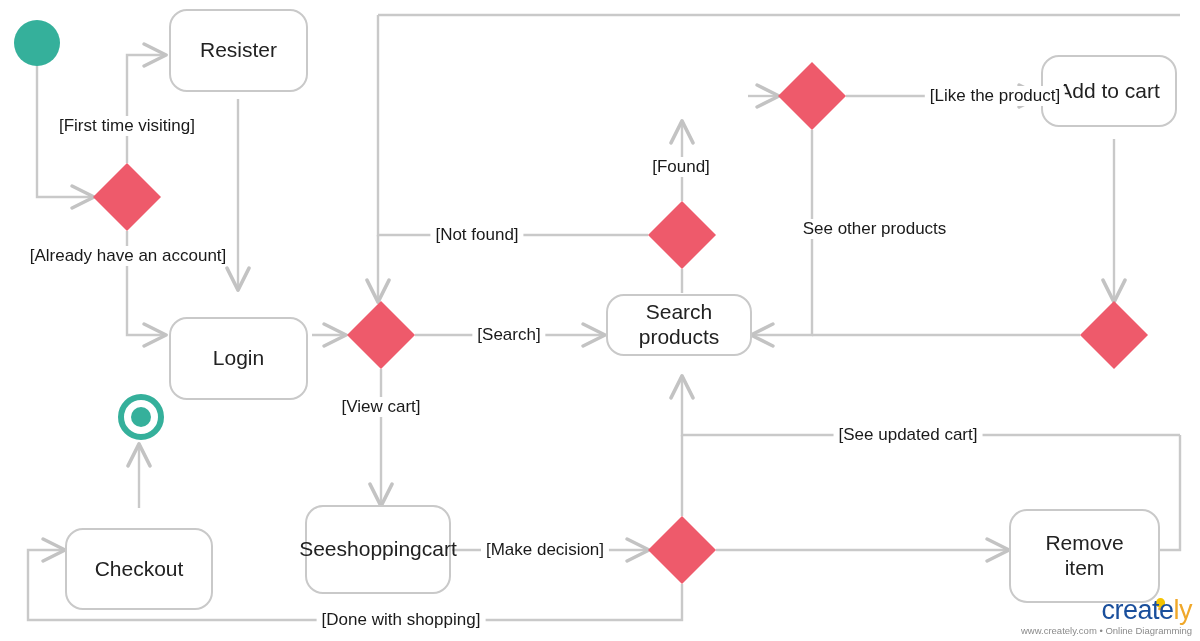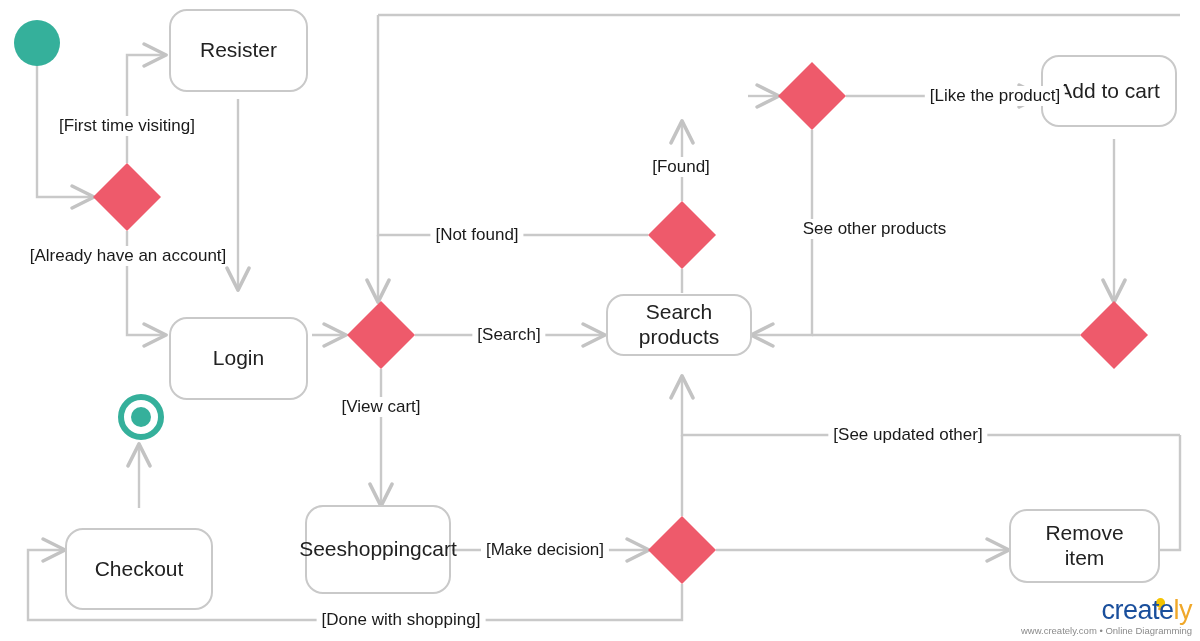--- a/index.html
+++ b/index.html
@@ -161,21 +161,21 @@
     <span>Search</span>
     <span>products</span>
   </div>
 
   <div class="node" style="left:305px;top:505px;width:146px;height:89px;flex-direction:row;">
     <span>See</span>
     <span>shopping</span>
     <span>cart</span>
   </div>
 
-  <div class="node" style="left:1009px;top:509px;width:151px;height:74px;flex-direction:column;">
+  <div class="node" style="left:1009px;top:509px;width:151px;height:94px;flex-direction:column;">
     <span>Remove</span>
     <span>item</span>
   </div>
 
   <div class="node" style="left:65px;top:528px;width:148px;height:82px;">
     <span>Checkout</span>
   </div>
 
   <div class="edge-label" style="left:127px;top:126px;">[First time visiting]</div>
 
@@ -186,21 +186,21 @@
   <div class="edge-label" style="left:381px;top:407px;">[View cart]</div>
 
   <div class="edge-label" style="left:477px;top:235px;">[Not found]</div>
 
   <div class="edge-label" style="left:681px;top:167px;">[Found]</div>
 
   <div class="edge-label" style="left:995px;top:96px;">[Like the product]</div>
 
   <div class="edge-label" style="left:812px;top:229px;padding-left:16px;transform:translate(-50%,-50%) translateX(57px);">See other products</div>
 
-  <div class="edge-label" style="left:908px;top:435px;">[See updated other]</div>
+  <div class="edge-label" style="left:908px;top:435px;">[See updated cart]</div>
 
   <div class="edge-label" style="left:545px;top:550px;">[Make decision]</div>
 
   <div class="edge-label" style="left:401px;top:620px;">[Done with shopping]</div>
 
   <svg class="bulb" viewBox="0 0 11 13">
     <ellipse cx="5.5" cy="5" rx="4.6" ry="5" fill="#f5c400"></ellipse>
     <rect x="3.2" y="9.6" width="4.6" height="2.6" rx="1" fill="#f0a82a"></rect>
   </svg>
   <div class="brand">

